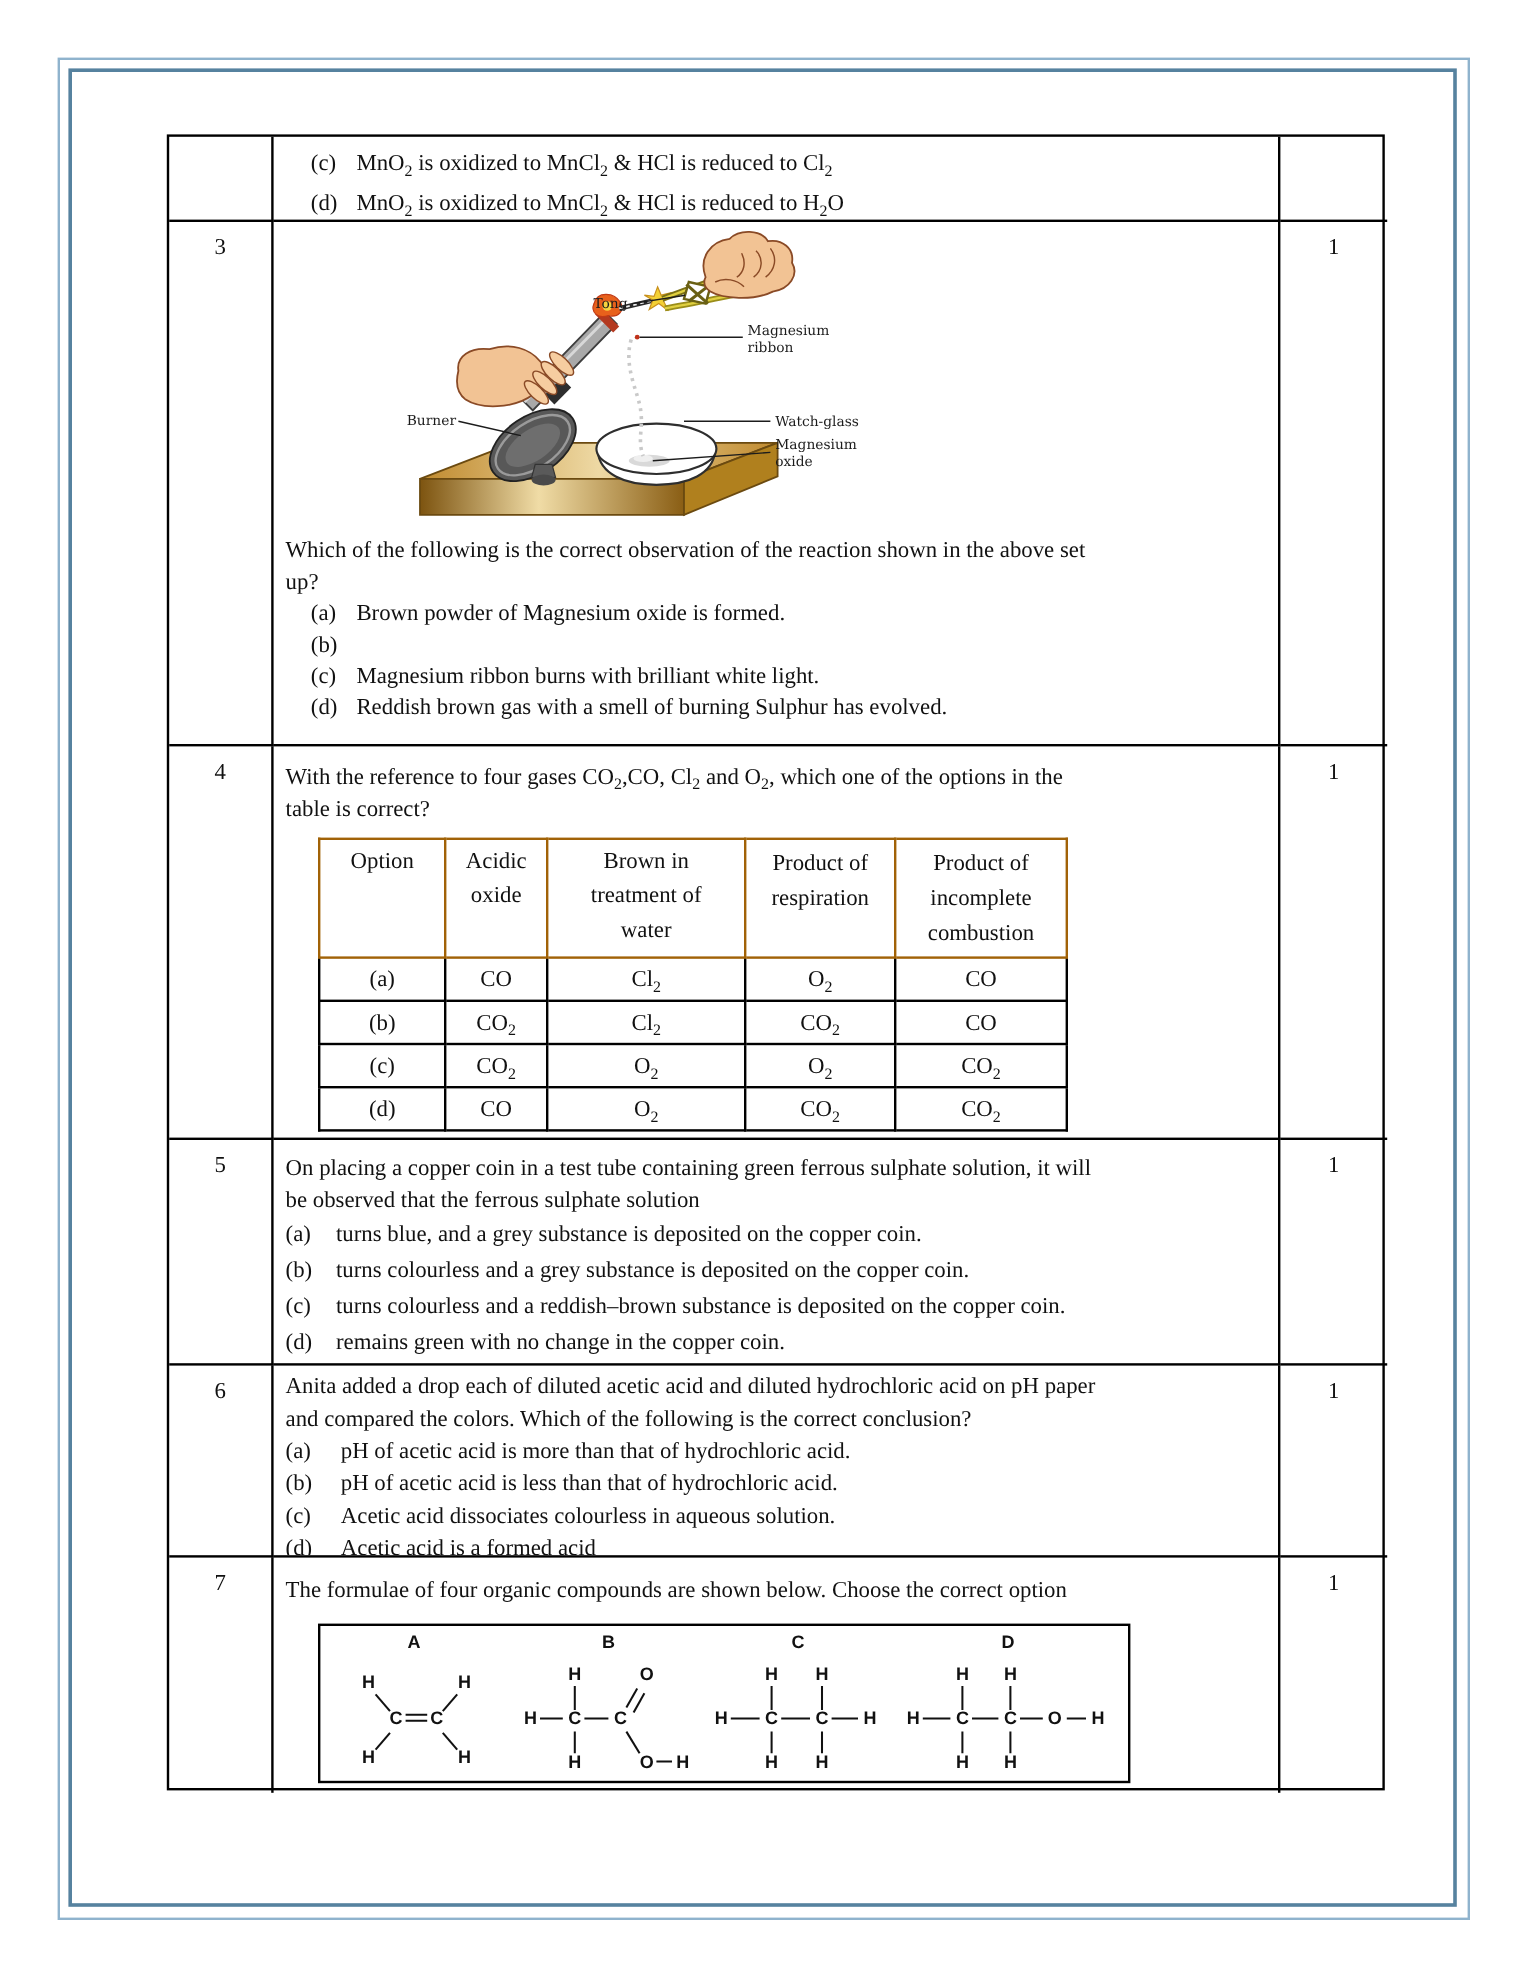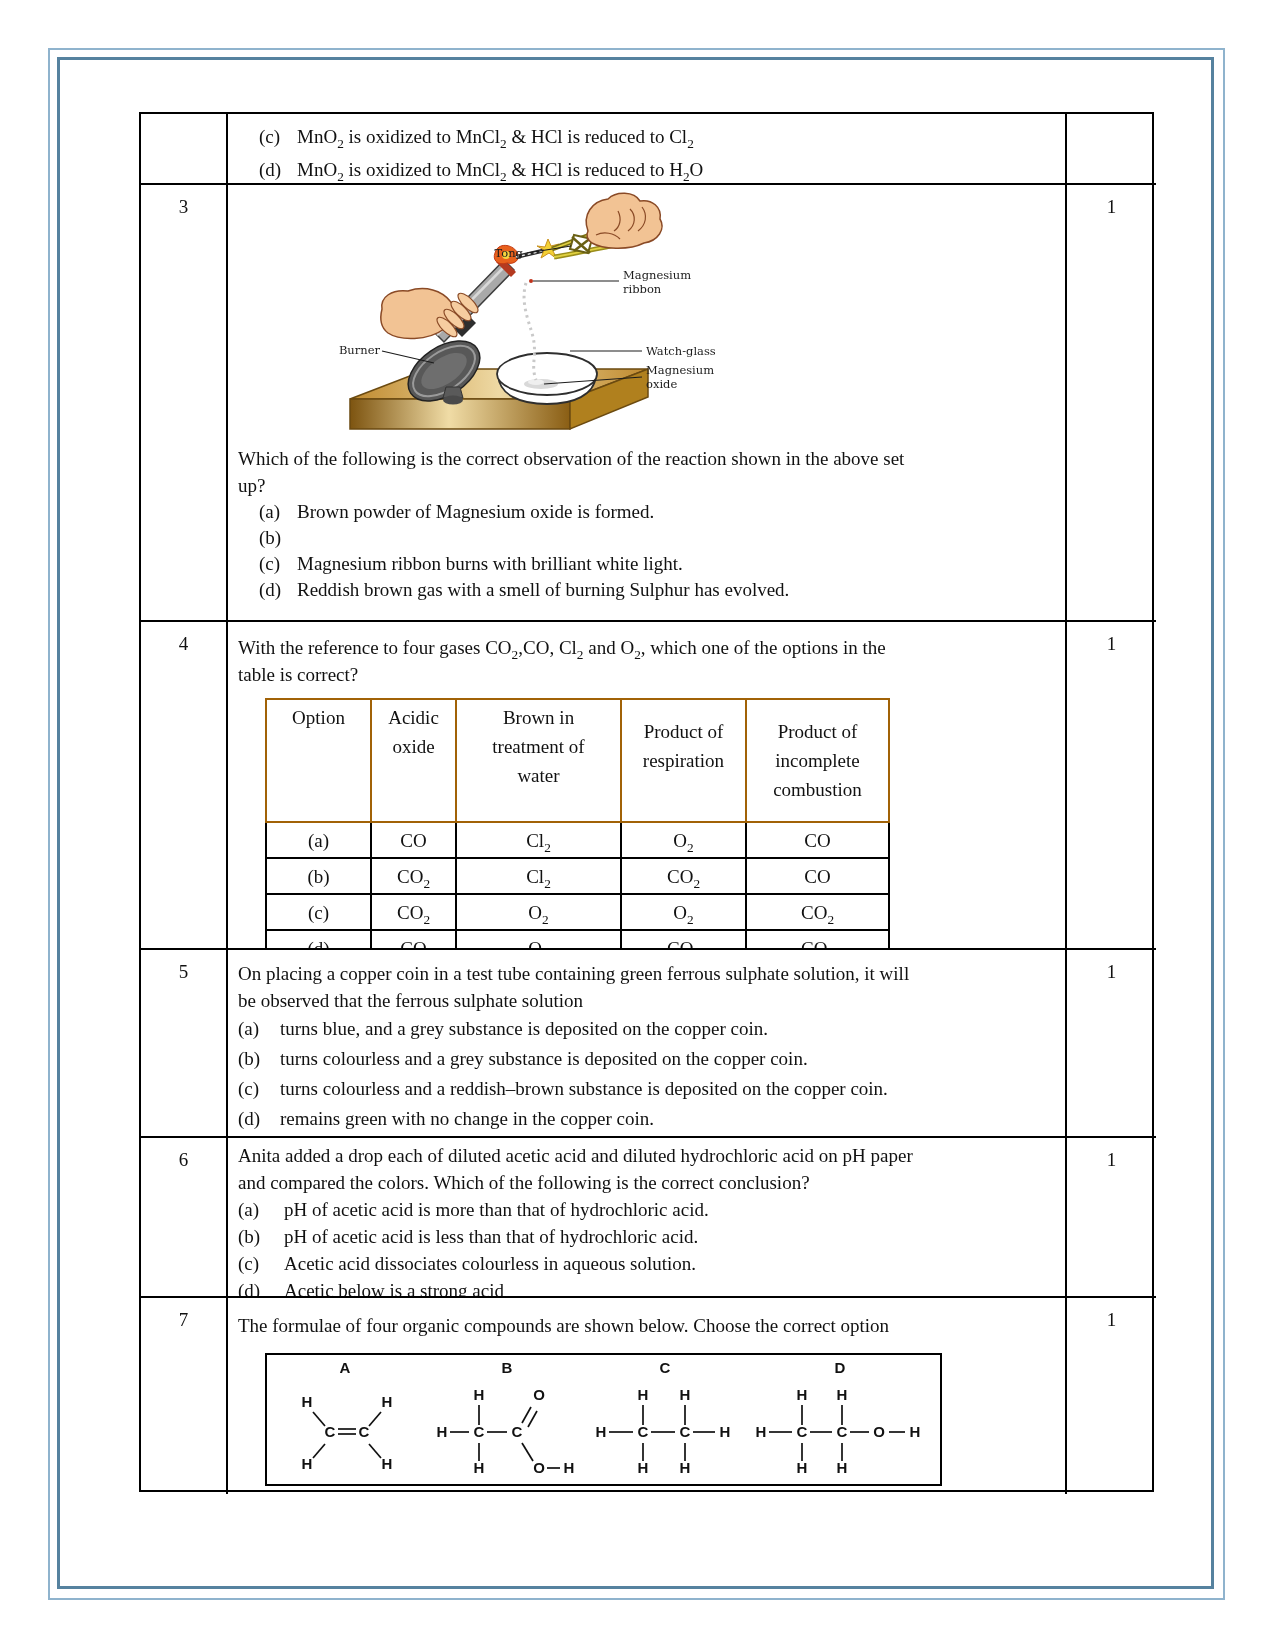--- a/index.html
+++ b/index.html
@@ -39,21 +39,21 @@
   .diagwrap{margin:2px 0 2px 92px;width:440px;height:250px;}
   
   .gastable{border-collapse:collapse;margin:10px 0 0 27px;table-layout:fixed;
     font-size:19px;}
   .gastable col.c0{width:105px;}.gastable col.c1{width:85px;}
   .gastable col.c2{width:165px;}.gastable col.c3{width:125px;}
   .gastable col.c4{width:143px;}
   .gastable th{border:2px solid #a16207;font-weight:normal;vertical-align:top;
     padding:3px 20px;line-height:29px;}
   .gastable th:nth-child(-n+2){padding:3px 6px;}
-  .gastable th:nth-child(4),.gastable th:nth-child(5){padding:17px 8px;}
+  .gastable th:nth-child(4),.gastable th:nth-child(5){padding:5px 8px;}
   .gastable td{border:2px solid #000;text-align:center;height:32px;vertical-align:middle;}
   .q4intro{margin-top:8px;}
   
   .q7intro{margin-top:10px;}
   .compbox{position:relative;margin:14px 0 0 27px;width:677px;height:133px;
     border:2px solid #000;box-sizing:border-box;background:#fff;}
   .compbox svg{position:absolute;top:0;}
   .atom{font-family:"Liberation Sans","DejaVu Sans",sans-serif;font-size:15px;font-weight:600;fill:#111;}
   .clab{font-family:"Liberation Sans","DejaVu Sans",sans-serif;font-size:15px;font-weight:bold;fill:#111;}
   .bond{stroke:#111;stroke-width:1.7;}
@@ -282,21 +282,21 @@
       <div class="opt">
         <span class="olab">(b)</span>
         <span>pH of acetic acid is less than that of hydrochloric acid.</span>
       </div>
       <div class="opt">
         <span class="olab">(c)</span>
         <span>Acetic acid dissociates colourless in aqueous solution.</span>
       </div>
       <div class="opt">
         <span class="olab">(d)</span>
-        <span>Acetic below is a strong acid</span>
+        <span>Acetic acid is a formed acid</span>
       </div>
     </div>
   </div>
   <div class="cell markscell">1</div>
 
   <div class="cell numcell">7</div>
   <div class="cell content">
     <div class="q7intro">The formulae of four organic compounds are shown below. Choose the correct option</div>
     <div class="compbox">
 

